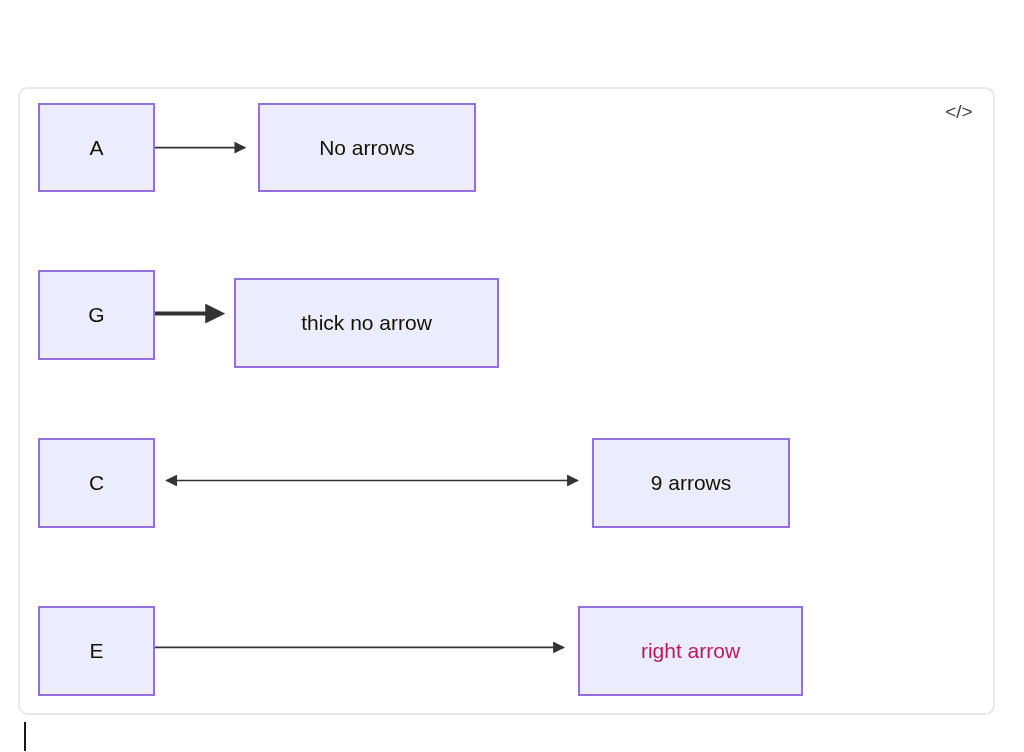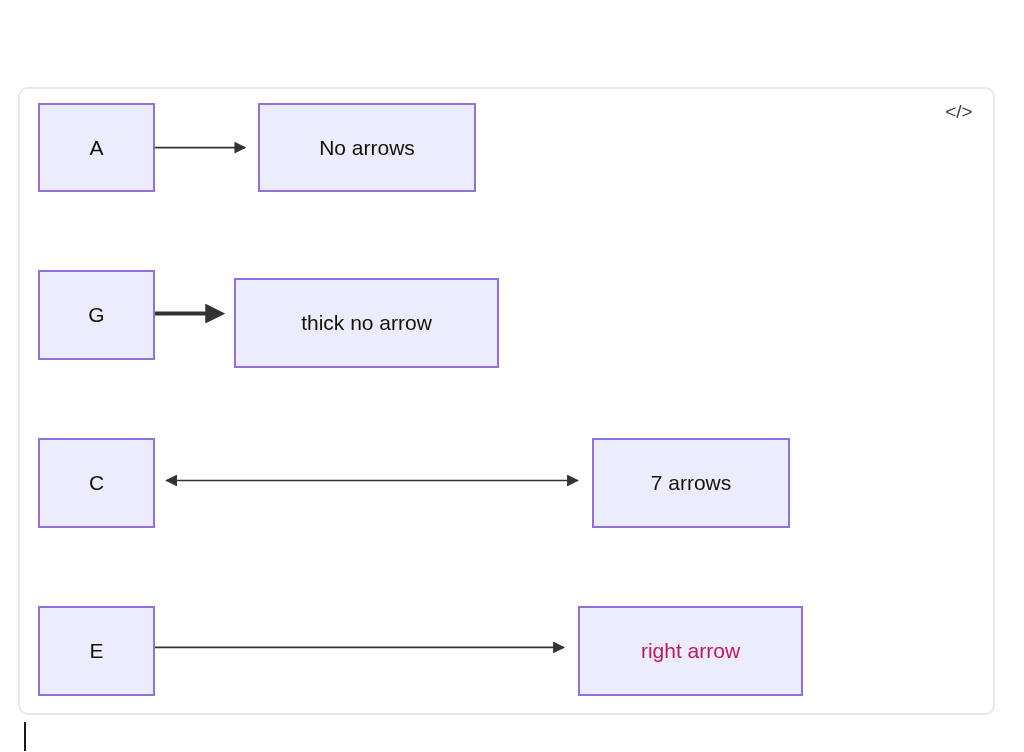--- a/index.html
+++ b/index.html
@@ -147,21 +147,21 @@
           <div class="node-box" style="left: 18px; top: 181px; width: 117px; height: 90px; background: rgb(236, 236, 255); border-color: rgb(147, 112, 219); color: rgb(19, 19, 0);">
             <span>G</span>
           </div>
           <div class="node-box" style="left: 214px; top: 181px; width: 265px; height: 90px; background: rgb(236, 236, 255); border-color: rgb(147, 112, 219); color: rgb(19, 19, 0); margin-top: 8px;">
             <span>thick no arrow</span>
           </div>
           <div class="node-box" style="left: 18px; top: 349px; width: 117px; height: 90px; background: rgb(236, 236, 255); border-color: rgb(147, 112, 219); color: rgb(19, 19, 0);">
             <span>C</span>
           </div>
           <div class="node-box" style="left: 572px; top: 349px; width: 198px; height: 90px; background: rgb(236, 236, 255); border-color: rgb(147, 112, 219); color: rgb(19, 19, 0);">
-            <span>7 arrows</span>
+            <span>9 arrows</span>
           </div>
           <div class="node-box" style="left: 18px; top: 517px; width: 117px; height: 90px; background: rgb(236, 236, 255); border-color: rgb(147, 112, 219); color: rgb(19, 19, 0);">
             <span>E</span>
           </div>
           <div class="node-box" style="left: 558px; top: 517px; width: 225px; height: 90px; background: rgb(236, 236, 255); border-color: rgb(147, 112, 219); color: #be185d;">
             <span>right arrow</span>
           </div>
         </div>
     </div>
 

